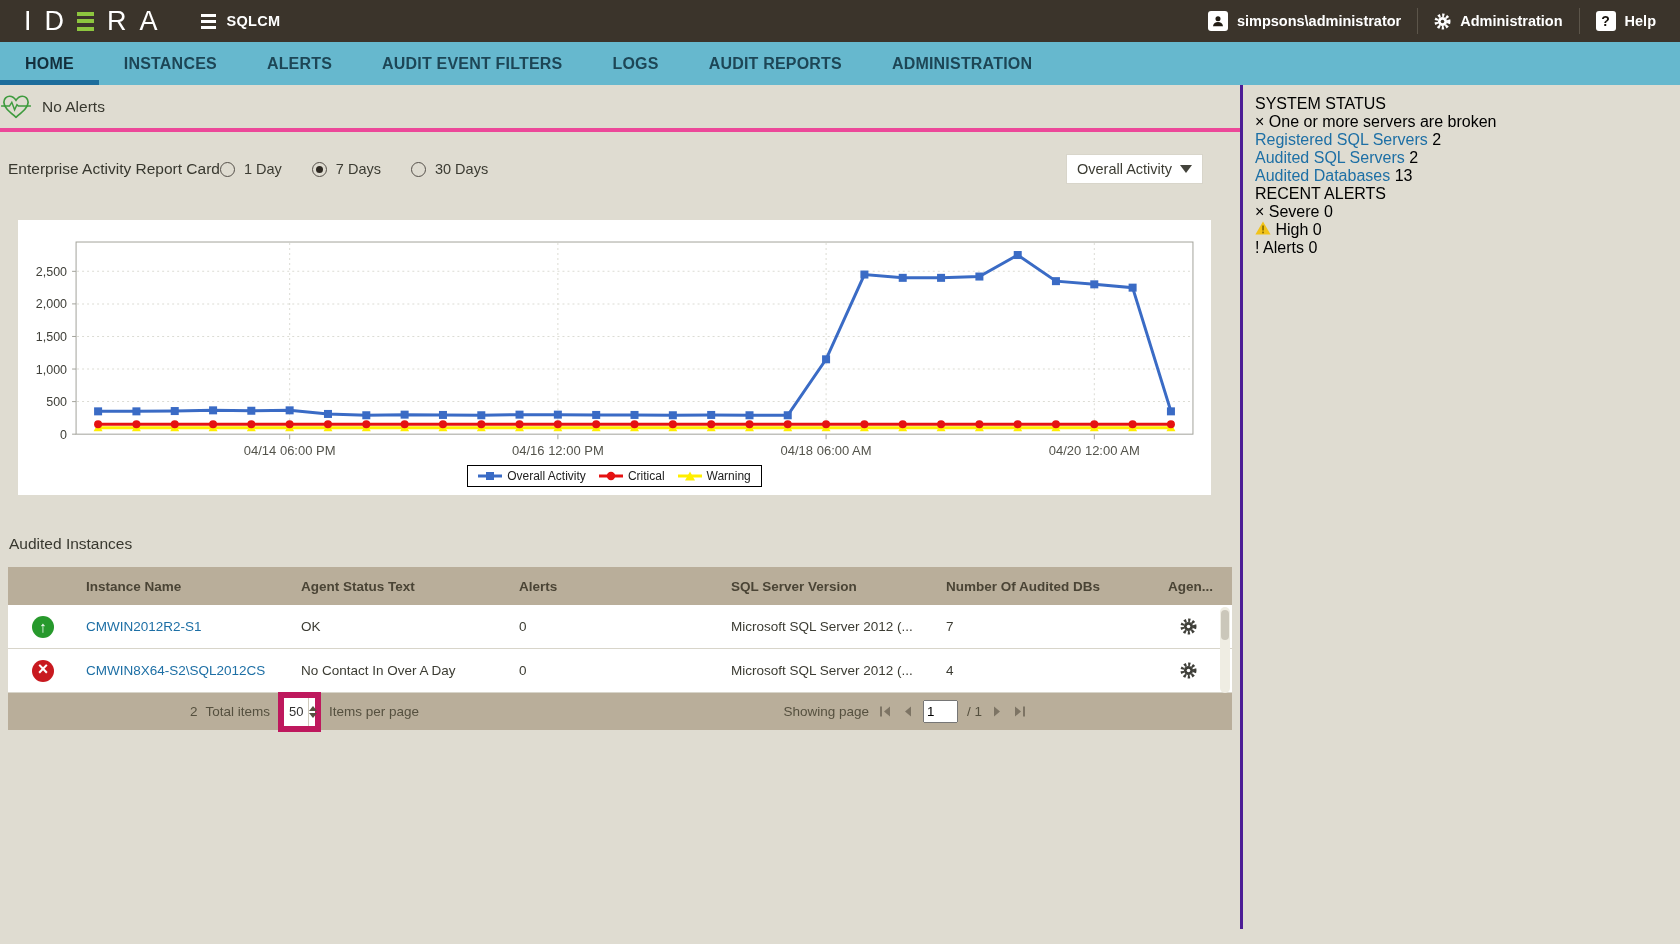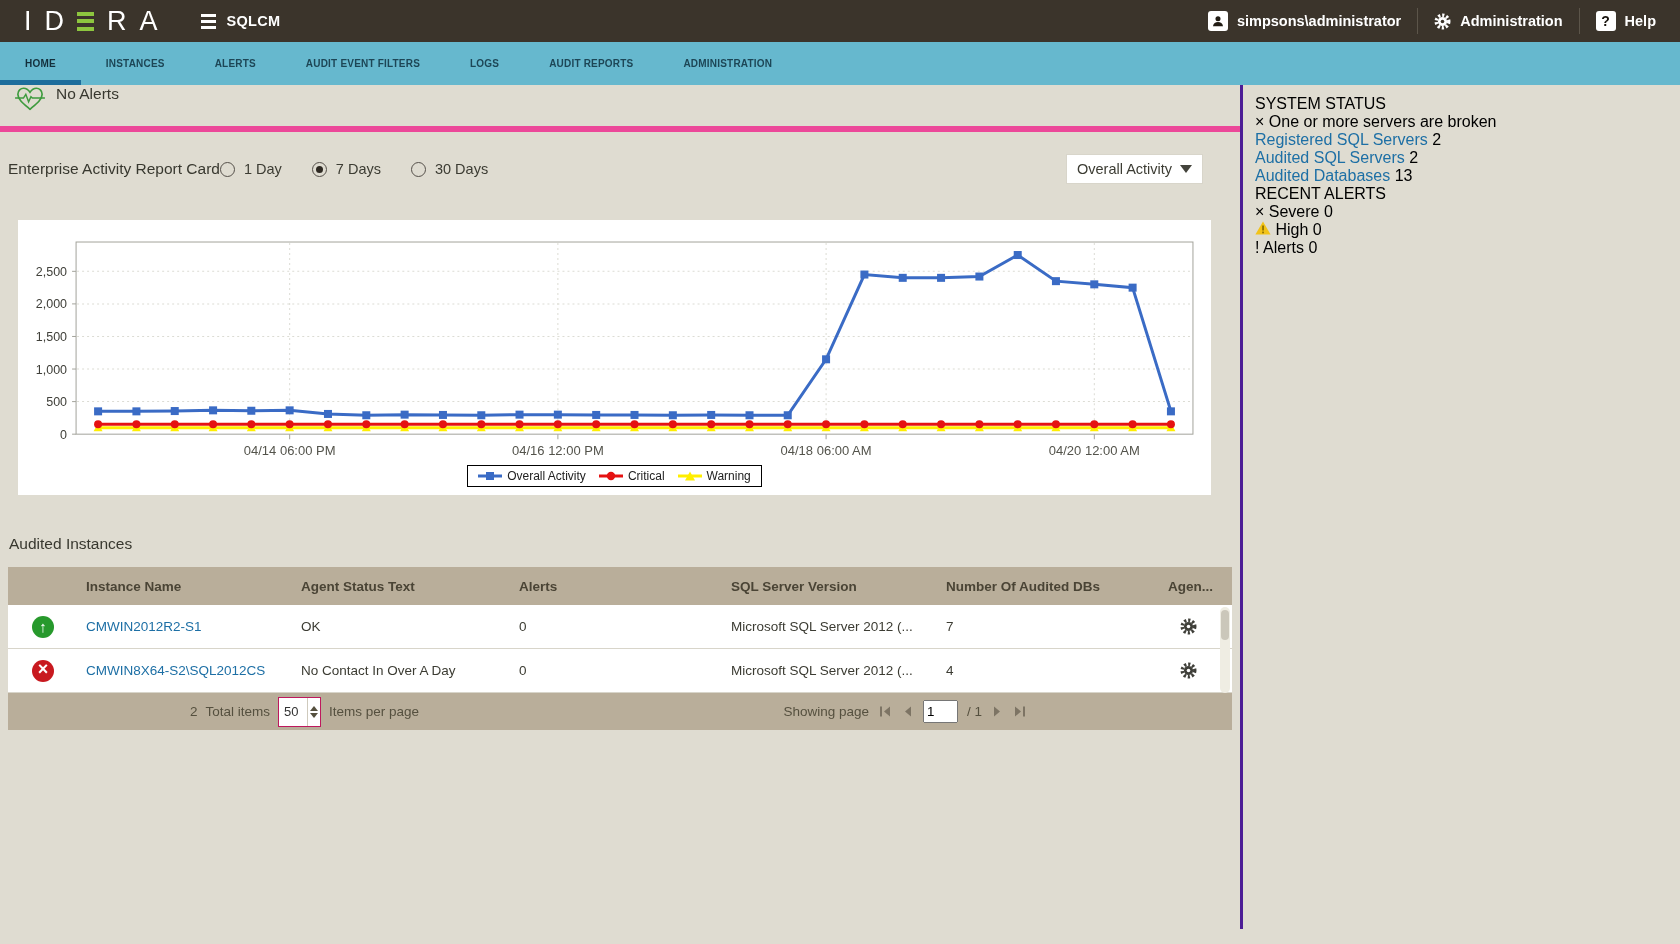--- a/index.html
+++ b/index.html
@@ -21,33 +21,33 @@
   .tr-item { display:flex; align-items:center; gap:9px; cursor:pointer; }
   .tr-sep { width:1px; height:26px; background:#5c554a; margin:0 16px; }
   .badge { width:20px; height:20px; background:#fff; border-radius:3px; display:flex;
     align-items:center; justify-content:center; }
   .badge.q { color:#16110b; font-weight:700; font-size:14px; }
   .gear-w svg, .gear-d svg { display:block; }
 
   
   .navbar { height:43px; background:#66b8ce; display:flex; }
   .nav-tab { padding:0 25px; display:flex; align-items:center; font-weight:700;
-    font-size:10px; color:#1d4656; cursor:pointer; position:relative; letter-spacing:.2px;text-align:right; }
+    font-size:16px; color:#1d4656; cursor:pointer; position:relative; letter-spacing:.2px;text-align:right; }
   .nav-tab.tab-true { color:#132f3c; }
   .nav-tab.tab-true::after { content:""; position:absolute; left:0; right:0; bottom:0;
     height:5px; background:#1d6d9c; }
 
   
   .content { display:flex; height:844px; }
   .main { width:1240px; flex:0 0 1240px; }
   .sidebar { flex:1; border-left:3px solid #4c1d95; padding:10px 10px 0 12px; }
 
   
-  .alert-banner { height:47px; display:flex; align-items:flex-start; gap:10px;
-    padding-left:14px; border-bottom:6px solid #ec4899; }
+  .alert-banner { height:47px; display:flex; align-items:center; gap:10px;
+    border-bottom:4px solid #ec4899; }
   .alert-banner .txt { font-size:15.5px; color:#38382f; }
 
   
   .report-controls { margin:20px 8px 0 8px; height:34px; display:flex; align-items:center;justify-content:flex-end; }
   .report-title { font-size:15.5px; color:#38382f; }
   .radio-group { display:flex; align-items:center; gap:30px; }
   .radio-item { display:flex; align-items:center; gap:9px; cursor:pointer;
     font-size:14.5px; color:#3c3c33; }
   .radio { width:15px; height:15px; border:1.5px solid #55504a; border-radius:50%;
     display:flex; align-items:center; justify-content:center; background:transparent; }
@@ -88,21 +88,21 @@
   .st-down::after { content:"×"; font-size:18px; margin-top:-2px; }
   .link { color:#1d6fa5; cursor:pointer; }
   .gear-btn { background:none; border:none; padding:0 0 0 12px; cursor:pointer; display:flex; }
   .vscroll { position:absolute; right:2px; top:40px; width:10px; height:86px;
     background:#efede3; border-radius:5px; }
   .vscroll-thumb { width:8px; height:30px; margin:3px auto 0; background:#cbc7ba; border-radius:4px; }
 
   .t-foot { background:#b9ae9a; height:37px; display:flex; align-items:center;
     font-size:13.5px; color:#55503f; }
   .foot-left { display:flex; align-items:center; gap:8px; margin-left:182px; }
-  .spinner { width:43px; height:30px; background:#fff; border:1px solid #be185d;
+  .spinner { width:43px; height:40px; background:#fff; border:6px solid #be185d;
     display:flex; align-items:stretch; }
   .spin-val { flex:1; border:none; width:24px; padding:0 0 0 5px; font-size:13px; color:#333;
     font-family:"Liberation Sans",sans-serif; outline:none; }
   .spin-arrows { width:13px; border-left:1px solid #cfcabd; display:flex; flex-direction:column;
     align-items:center; justify-content:center; gap:2px; cursor:pointer; }
   .spin-up { width:0;height:0;border-left:4px solid transparent;border-right:4px solid transparent;
     border-bottom:5px solid #55503f; }
   .spin-down { width:0;height:0;border-left:4px solid transparent;border-right:4px solid transparent;
     border-top:5px solid #55503f; }
   .foot-right { display:flex; align-items:center; gap:9px; margin-left:auto; margin-right:205px; }

